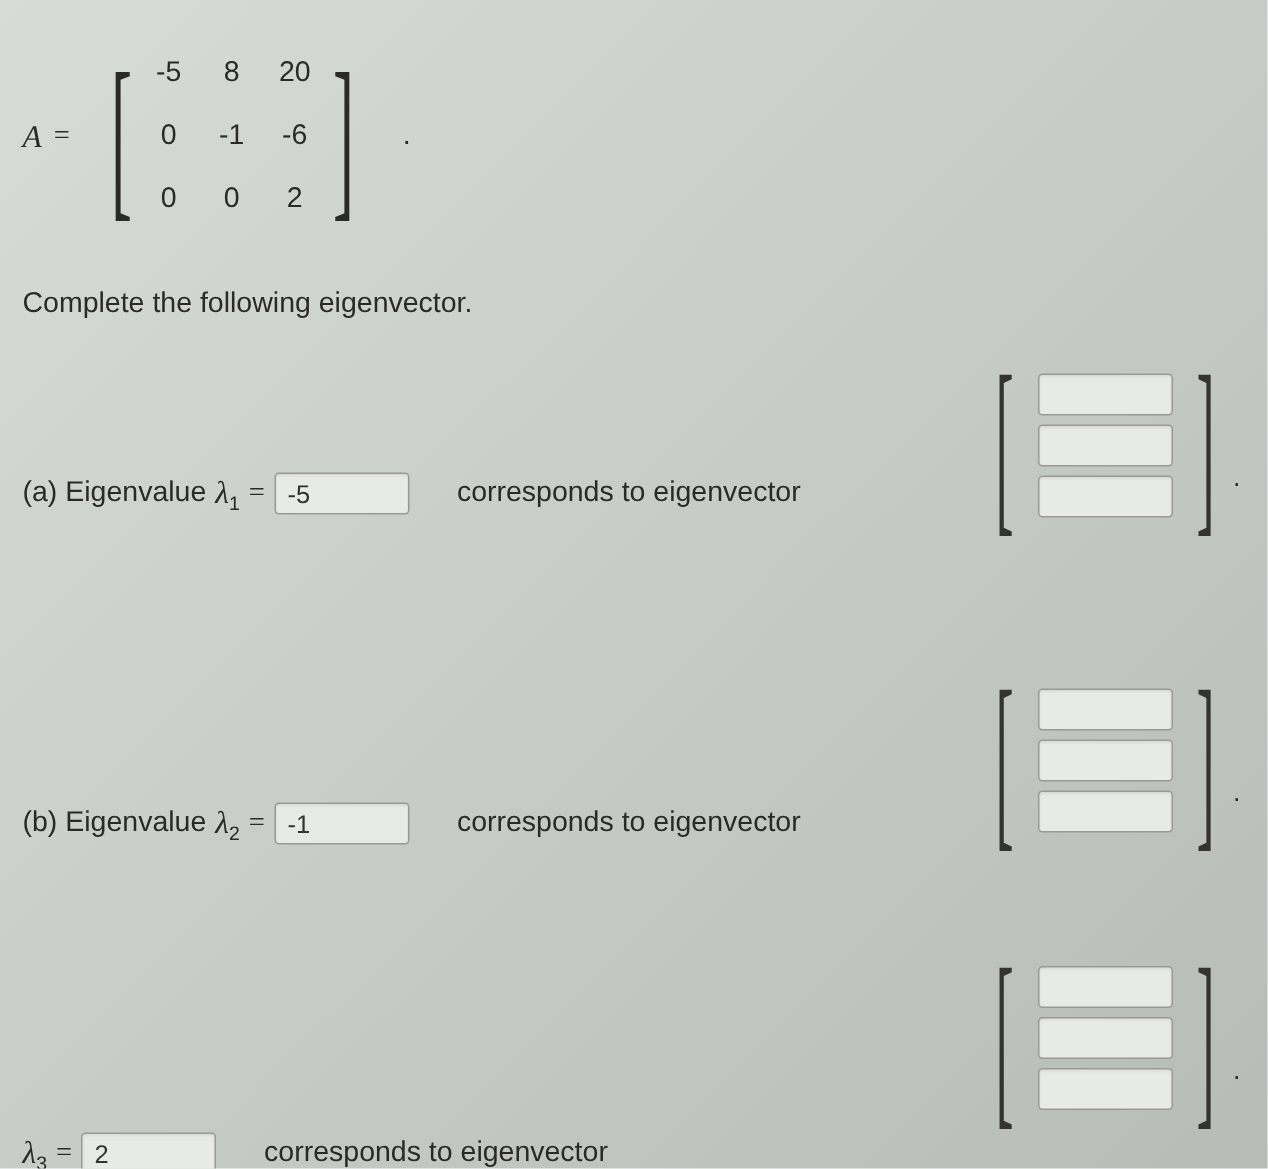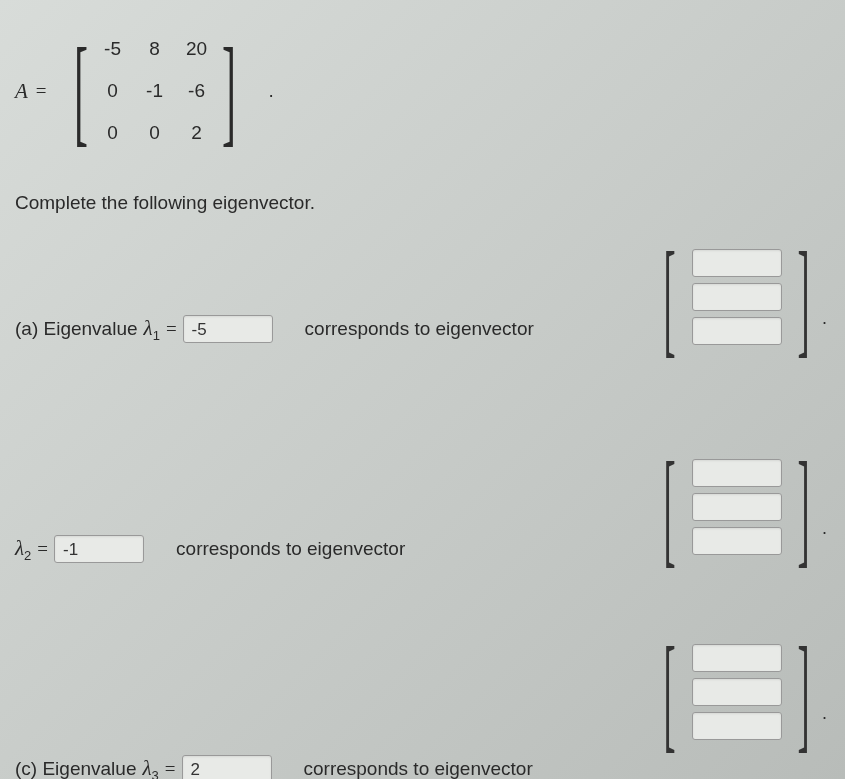--- a/index.html
+++ b/index.html
@@ -170,30 +170,30 @@
     <span>(a) Eigenvalue</span>
     <span><span class="lambda">λ</span><span class="sub">1</span></span>
     <span class="eq">=</span>
   </span>
   <span class="input-box">-5</span>
   <span class="corresponds">corresponds to eigenvector</span>
 </div>
 
 <div class="part-row">
   <span class="part-label">
+    <span>(b) Eigenvalue</span>
     <span><span class="lambda">λ</span><span class="sub">2</span></span>
     <span class="eq">=</span>
   </span>
   <span class="input-box">-1</span>
   <span class="corresponds">corresponds to eigenvector</span>
 </div>
 
 <div class="part-row" style="margin-bottom:0;">
   <span class="part-label">
-    <span>(c) Eigenvalue</span>
     <span><span class="lambda">λ</span><span class="sub">3</span></span>
     <span class="eq">=</span>
   </span>
   <span class="input-box"><span>2</span></span>
   <span class="corresponds">corresponds to eigenvector</span>
 </div>
 
 <div class="vec-container vec1">
   <span class="vec-bracket-left">[</span>
   <span class="vec-body">

